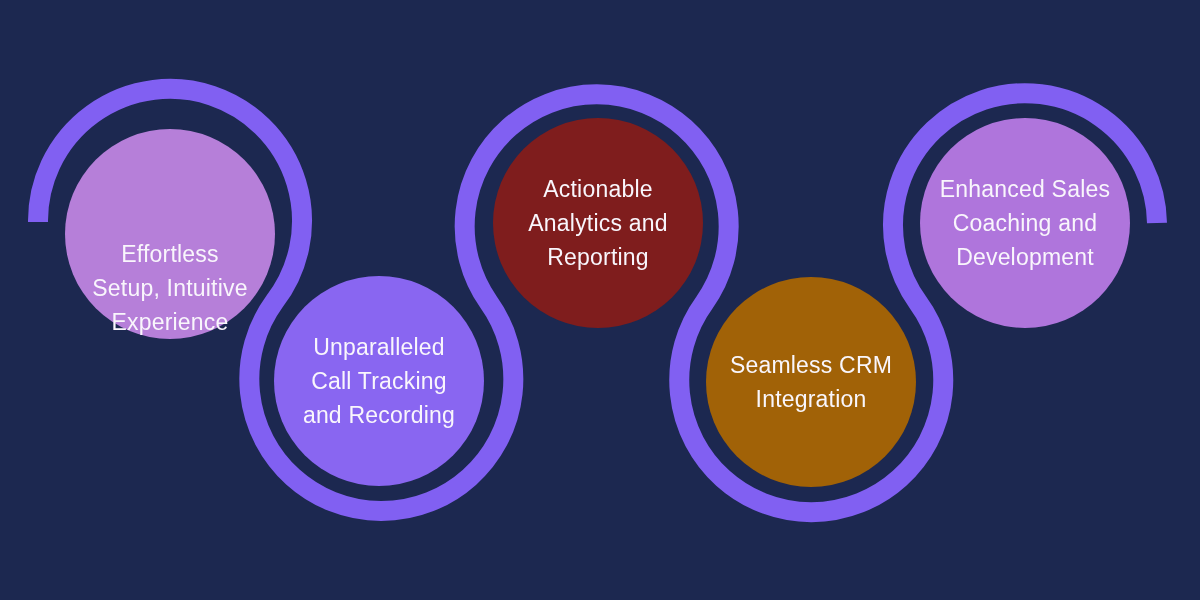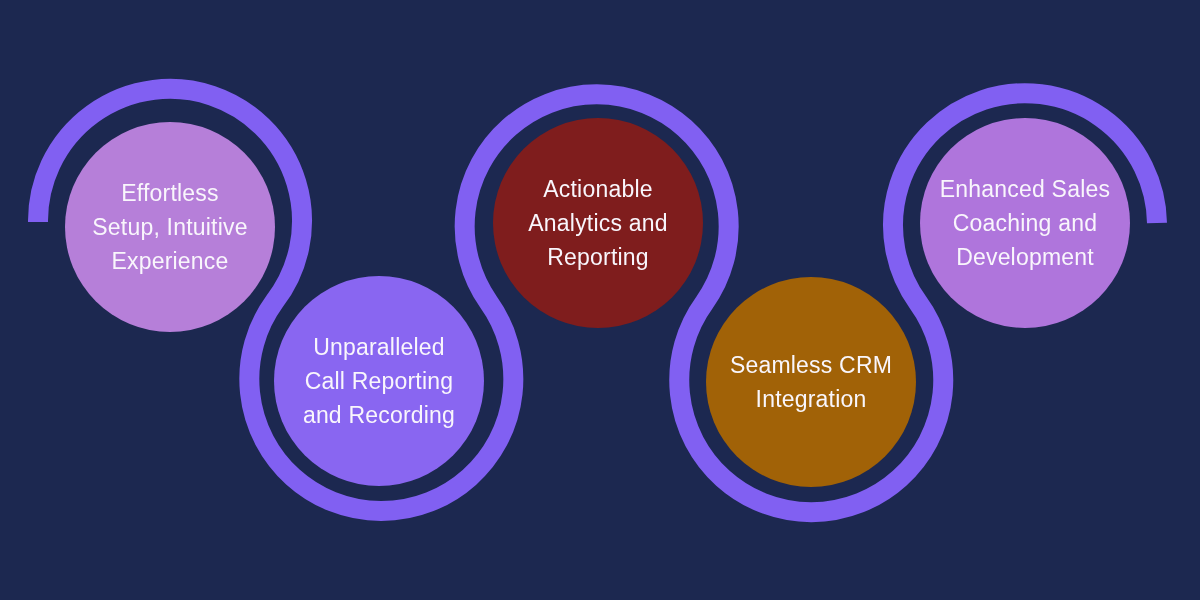--- a/index.html
+++ b/index.html
@@ -37,21 +37,21 @@
     box-sizing: border-box;
   }
   .step-label {
     font-size: 23px;
     line-height: 34px;
     font-weight: 400;
     white-space: pre-line;
     letter-spacing: 0.2px;
   }
   
-  .pos-1 { left: 65px;  top: 122px; }
+  .pos-1 { left: 65px;  top: 129px; align-items: flex-end; }
   .pos-2 { left: 274px; top: 276px; }
   .pos-3 { left: 493px; top: 118px; }
   .pos-4 { left: 706px; top: 277px; }
   .pos-5 { left: 920px; top: 118px; }
 </style>
 </head>
 <body style="background: rgb(28, 40, 80);">
 
 <div class="canvas">
 
@@ -60,21 +60,21 @@
   </svg>
 
   <div class="step-circle pos-1" style="background: rgb(182, 127, 217);">
     <div class="step-label" style="color: rgb(249, 246, 252);">Effortless
 Setup, Intuitive
 Experience</div>
   </div>
 
   <div class="step-circle pos-2" style="background: rgb(137, 102, 241);">
     <div class="step-label" style="color: rgb(249, 246, 252);">Unparalleled
-Call Reporting
+Call Tracking
 and Recording</div>
   </div>
 
   <div class="step-circle pos-3" style="background: #7f1d1d;">
     <div class="step-label" style="color: rgb(249, 246, 252);">Actionable
 Analytics and
 Reporting</div>
   </div>
 
   <div class="step-circle pos-4" style="background: #a16207;">

